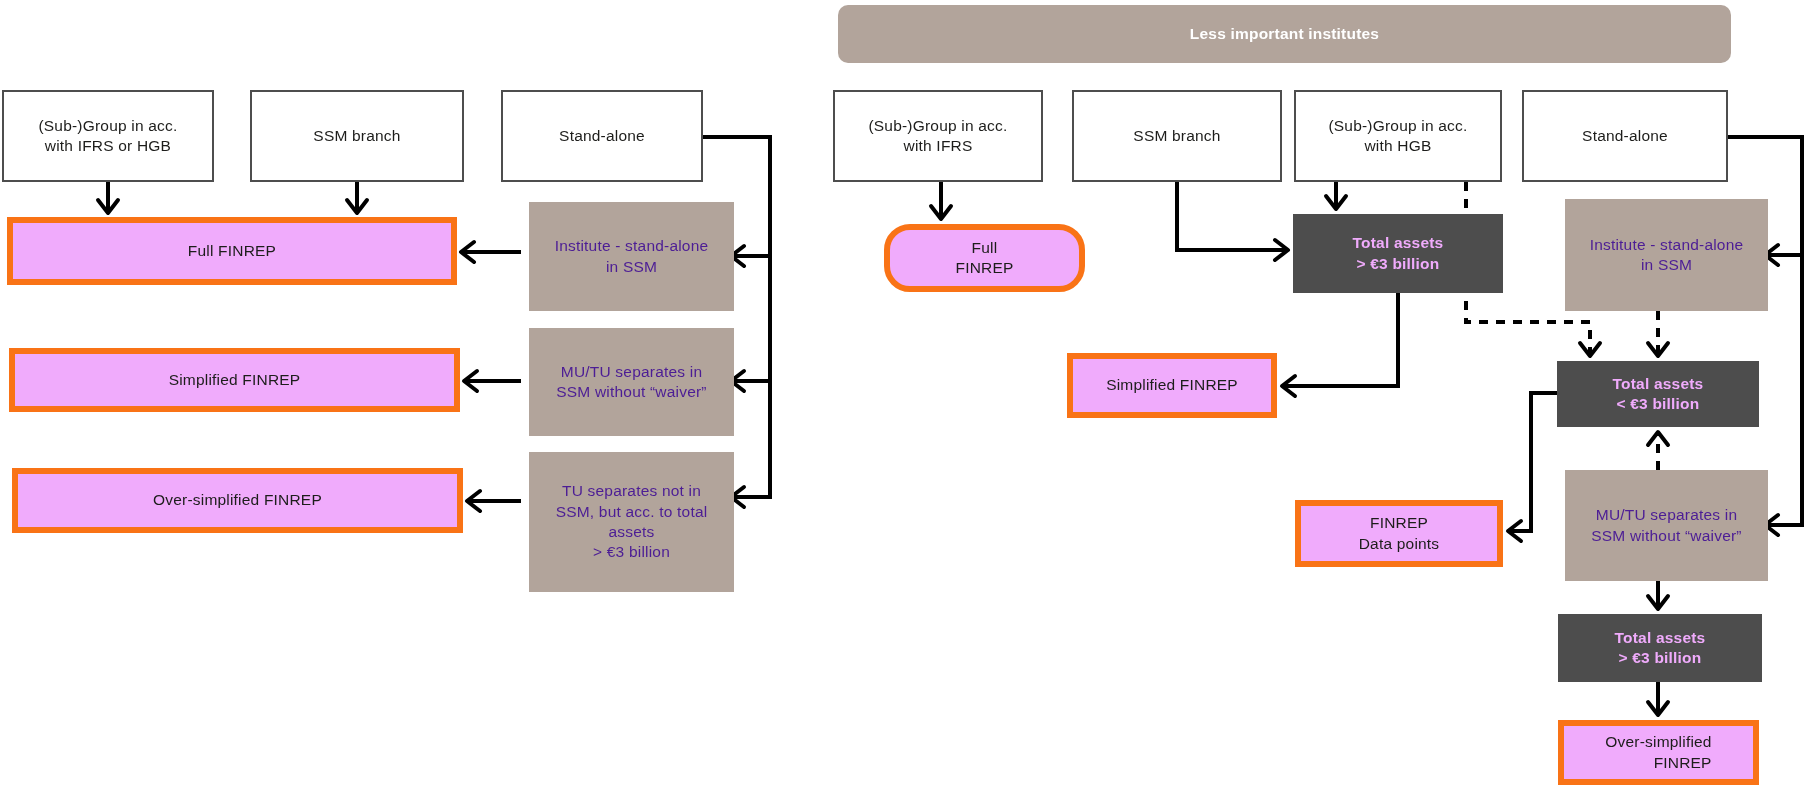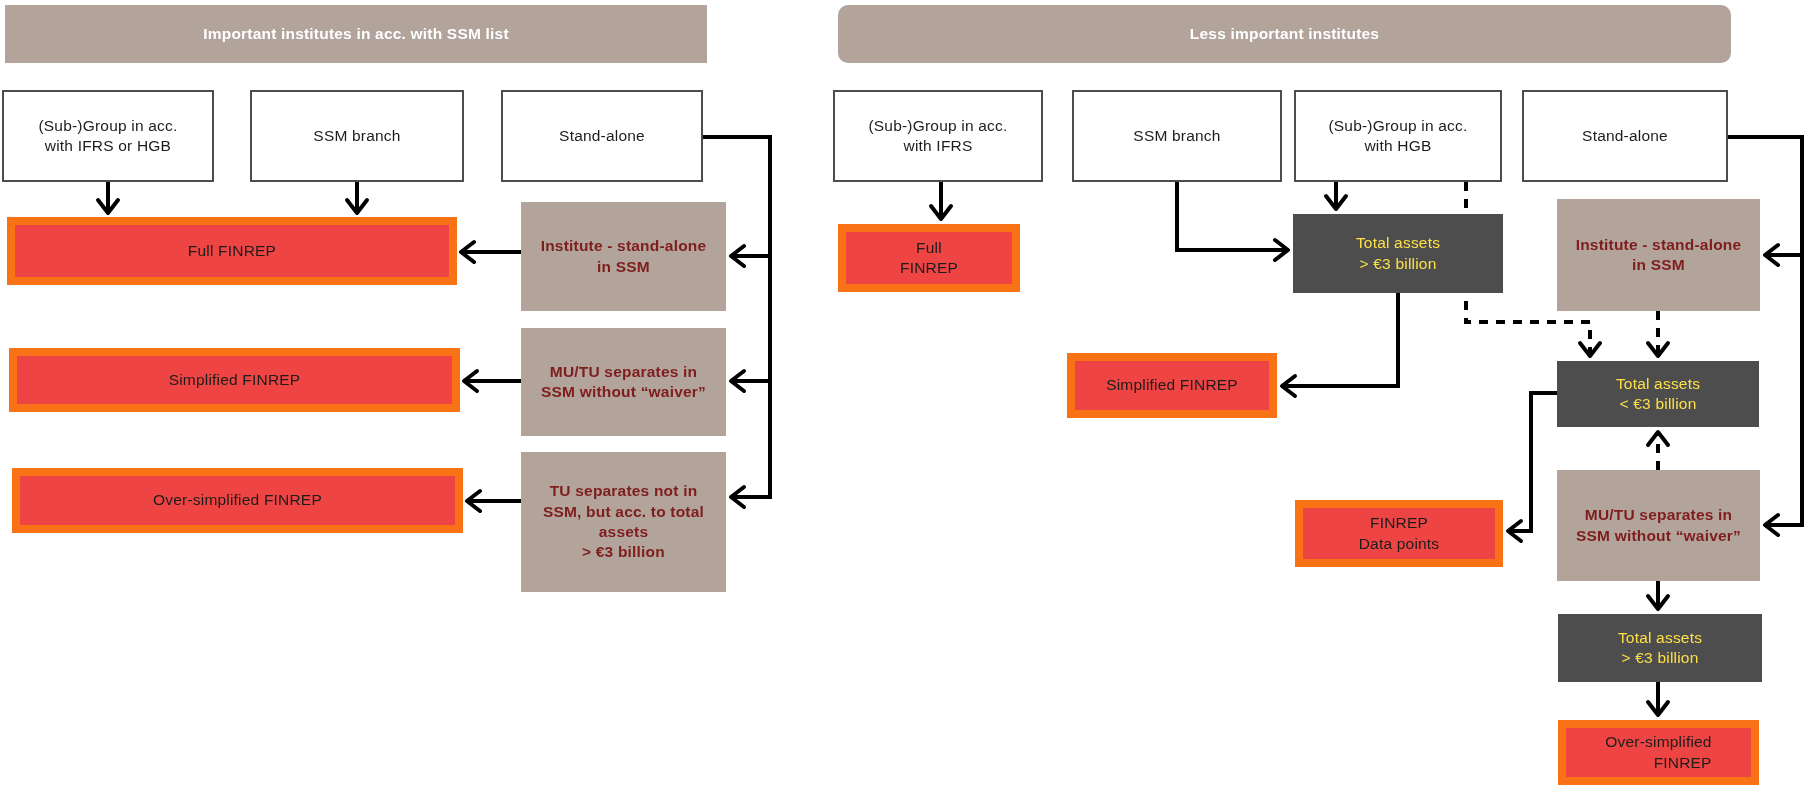--- a/index.html
+++ b/index.html
@@ -15,27 +15,27 @@
     text-align:center;white-space:pre-line;
     font-size:15.5px;line-height:1.32;letter-spacing:.2px;
   }
   .band{
     background:#b2a49b;color:#fff;font-weight:bold;font-size:15.5px;
   }
   .whitebox{
     background:#fff;border:2px solid #4d4d4d;color:#1d1d1b;
   }
   .redbox{
-    background:#ef4444;border:8px solid #f97316;color:#1d1d1b;
+    background:#f0abfc;border:6px solid #f97316;color:#1d1d1b;
   }
   .tanbox{
-    background:#b2a49b;color:#7f1d1d;font-weight:bold;
+    background:#b2a49b;color:#4c1d95;font-weight:normal;margin-left:8px;
   }
   .darkbox{
-    background:#4d4d4d;color:#fde047;font-weight:normal;
+    background:#4d4d4d;color:#f0abfc;font-weight:bold;
   }
 </style>
 </head>
 <body>
 
 <div id="stage">
 
   <svg class="wires" width="1809" height="788" viewBox="0 0 1809 788">
     <defs>
       <marker id="arrow" markerUnits="userSpaceOnUse" markerWidth="26" markerHeight="26" refX="20" refY="13" orient="auto">
@@ -61,21 +61,20 @@
       <path d="M1728,137 H1802 V525 H1765" marker-end="url(#arrow)"></path>
       <path d="M1802,255 H1765" marker-end="url(#arrow)"></path>
       <path d="M1398,293 V386 H1282" marker-end="url(#arrow)"></path>
       <path d="M1557,393 H1531 V531 H1508" marker-end="url(#arrow)"></path>
       <path d="M1658,470 V432" stroke-dasharray="9 8" marker-end="url(#arrow)"></path>
       <path d="M1658,581 V609" marker-end="url(#arrow)"></path>
       <path d="M1658,682 V715" marker-end="url(#arrow)"></path>
     </g>
   </svg>
 
-  <div class="node band" style="left:5px;top:5px;width:702px;height:58px;">Important institutes in acc. with SSM list</div>
 
   <div class="node whitebox" style="left:2px;top:90px;width:212px;height:92px;">(Sub-)Group in acc.
 with IFRS or HGB</div>
 
   <div class="node whitebox" style="left:250px;top:90px;width:214px;height:92px;">SSM branch</div>
 
   <div class="node whitebox" style="left:501px;top:90px;width:202px;height:92px;">Stand-alone</div>
 
   <div class="node redbox" style="left:7px;top:217px;width:450px;height:68px;">Full FINREP</div>
 
@@ -99,21 +98,21 @@
   <div class="node whitebox" style="left:833px;top:90px;width:210px;height:92px;">(Sub-)Group in acc.
 with IFRS</div>
 
   <div class="node whitebox" style="left:1072px;top:90px;width:210px;height:92px;">SSM branch</div>
 
   <div class="node whitebox" style="left:1294px;top:90px;width:208px;height:92px;">(Sub-)Group in acc.
 with HGB</div>
 
   <div class="node whitebox" style="left:1522px;top:90px;width:206px;height:92px;">Stand-alone</div>
 
-  <div class="node redbox" style="left:838px;top:224px;width:182px;height:68px;">Full
+  <div class="node redbox" style="left:884px;top:224px;width:201px;height:68px;border-radius:26px;">Full
 FINREP</div>
 
   <div class="node darkbox" style="left:1293px;top:214px;width:210px;height:79px;">Total assets
 &gt; €3 billion</div>
 
   <div class="node tanbox" style="left:1557px;top:199px;width:203px;height:112px;">Institute - stand-alone
 in SSM</div>
 
   <div class="node redbox" style="left:1067px;top:353px;width:210px;height:65px;">Simplified FINREP</div>
 

